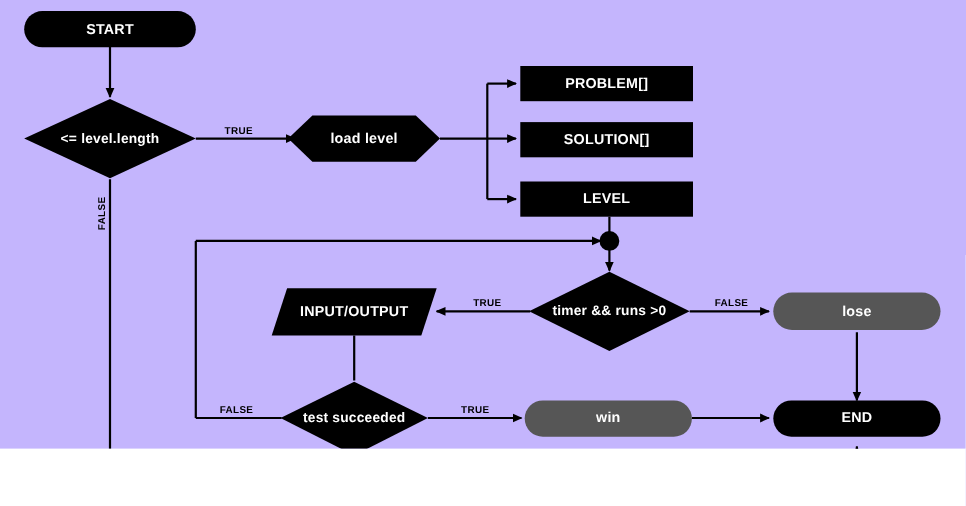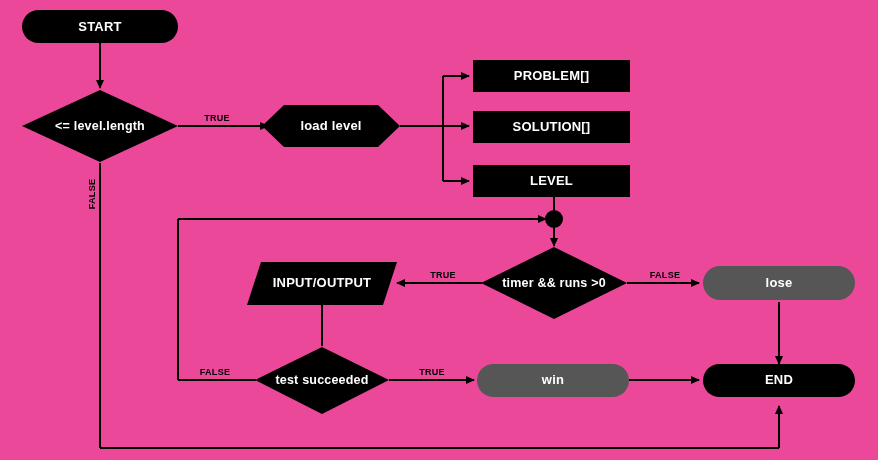--- a/index.html
+++ b/index.html
@@ -7,22 +7,22 @@
     margin: 0;
     padding: 0;
     background: #ffffff;
   }
   body {
     font-family: "Liberation Sans", sans-serif;
   }
   #flow-root {
     position: relative;
     width: 878px;
-    height: 460px;
-    background: #ec4899;
+    height: 408px;
+    background: #c4b5fd;
     overflow: hidden;
   }
   #flow-svg {
     position: absolute;
     left: 0;
     top: 0;
     width: 878px;
     height: 460px;
   }
   .node-label {

